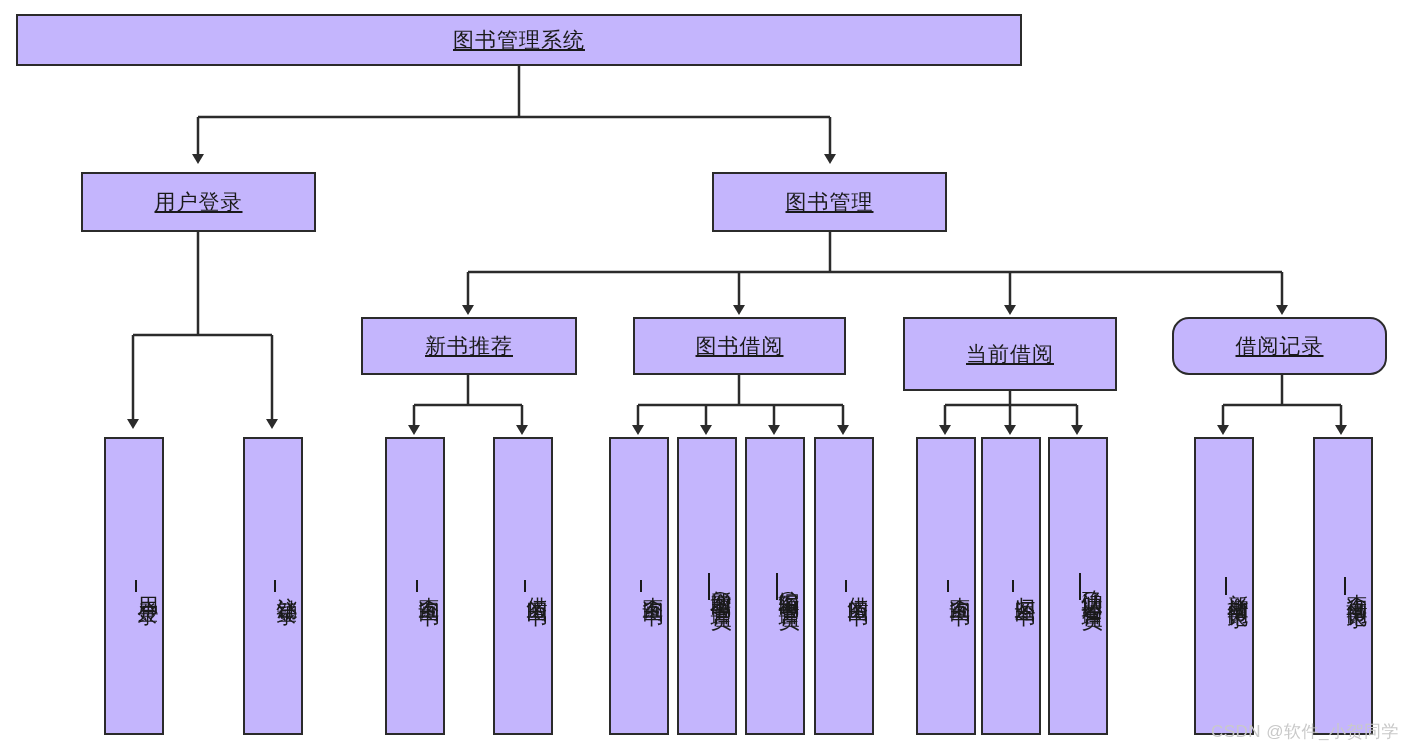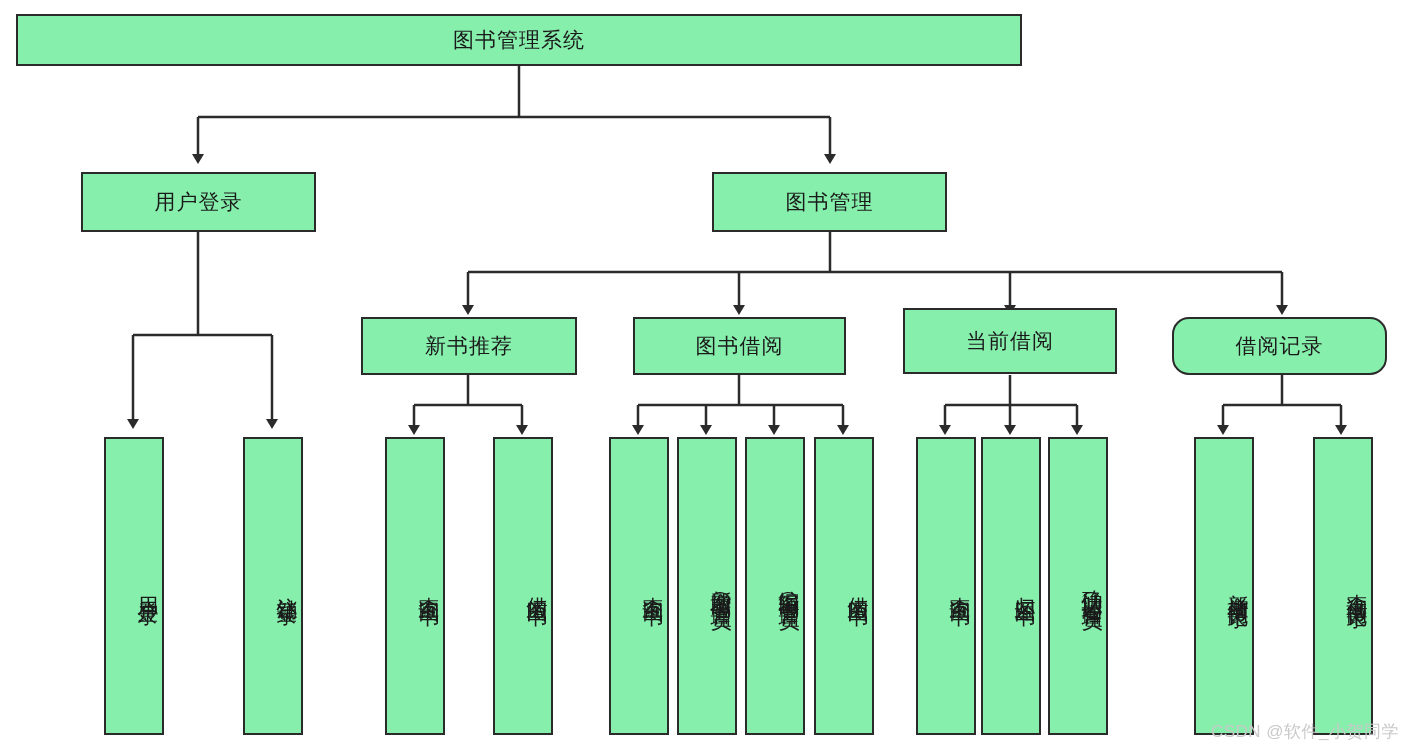--- a/index.html
+++ b/index.html
@@ -19,25 +19,26 @@
     position: absolute;
     left: 0;
     top: 0;
     width: 1405px;
     height: 747px;
   }
   .node {
     position: absolute;
     box-sizing: border-box;
     border: 2px solid #2b2b2b;
-    background: #86efac;
+    background: #c4b5fd;
     display: flex;
     align-items: center;
     justify-content: center;
     color: #1a1a1a;
+    text-decoration: underline;
   }
   .node.horiz {
     font-size: 21px;
     letter-spacing: 1px;
     line-height: 1.2;
   }
   .node.vert {
     writing-mode: vertical-rl;
     text-orientation: upright;
     font-size: 21px;
@@ -129,21 +130,21 @@
   <div class="node horiz" style="left:361px; top:317px; width:216px; height:58px;">
     <span>新书推荐</span>
   </div>
 
   <div class="node horiz" style="left:712px; top:172px; width:235px; height:60px;">
     <span>图书管理</span>
   </div>
   <div class="node horiz" style="left:633px; top:317px; width:213px; height:58px;text-align:center;">
     <span>图书借阅</span>
   </div>
-  <div class="node horiz" style="left:903px; top:308px; width:214px; height:66px;">
+  <div class="node horiz" style="left:903px; top:317px; width:214px; height:74px;">
     <span>当前借阅</span>
   </div>
   <div class="node horiz" style="left:1172px; top:317px; width:215px; height:58px;border-radius:17px;">
     <span>借阅记录</span>
   </div>
 
   <div class="node vert" style="left:104px; top:437px; width:60px; height:298px;">
     <span class="vtext">用户登录</span>
   </div>
   <div class="node vert" style="left:243px; top:437px; width:60px; height:298px;">

